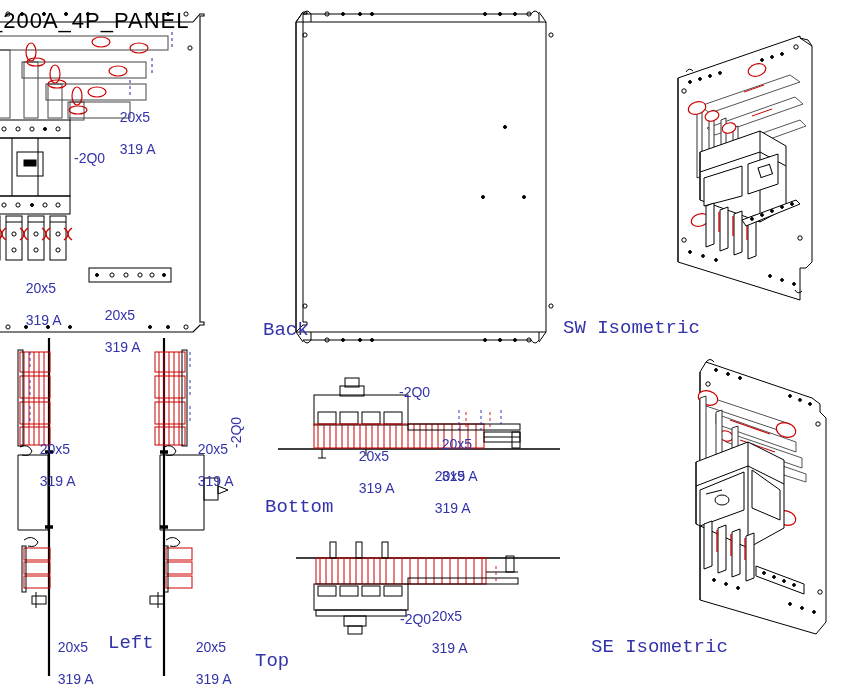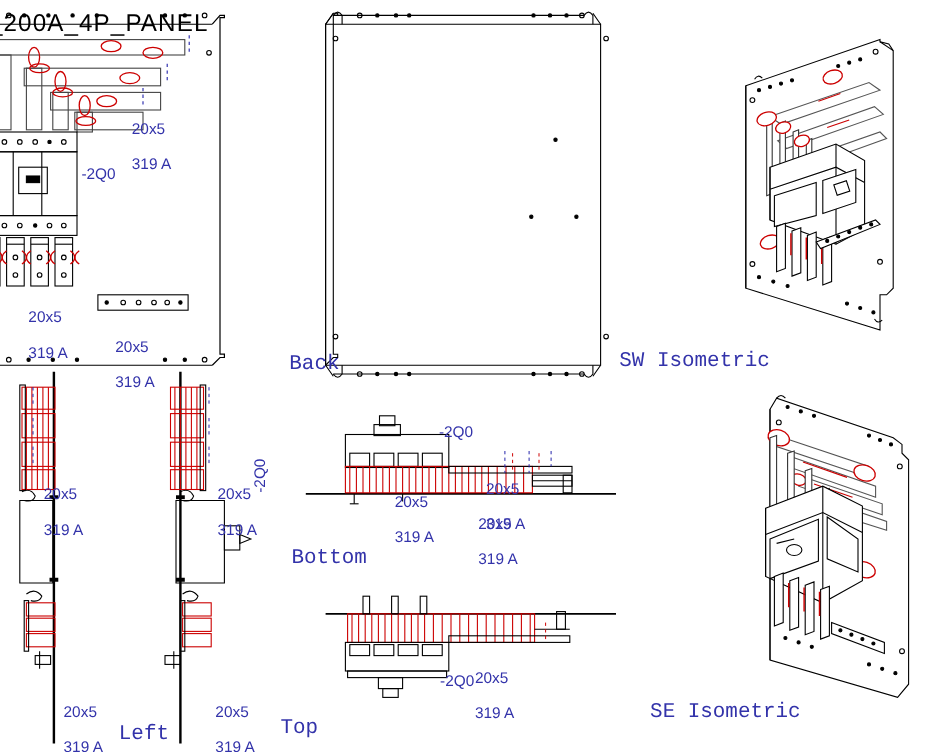--- a/index.html
+++ b/index.html
@@ -649,16 +649,16 @@
 
 <div class="lbl" style="left:74px;top:150px;">-2Q0</div>
 <div class="lbl" style="left:399px;top:384px;">-2Q0</div>
 <div class="lbl" style="left:400px;top:611px;">-2Q0</div>
 <div class="lbl rot" style="left:228px;top:448px;">-2Q0</div>
 
 <div class="viewname" style="left:263px;top:319px;">Back</div>
 <div class="viewname" style="left:563px;top:317px;">SW Isometric</div>
 <div class="viewname" style="left:265px;top:496px;">Bottom</div>
 <div class="viewname" style="left:255px;top:650px;">Top</div>
-<div class="viewname" style="left:108px;top:656px;">Left</div>
+<div class="viewname" style="left:108px;top:632px;">Left</div>
 <div class="viewname" style="left:591px;top:636px;">SE Isometric</div>
 
 </div>
 
 </body></html>

